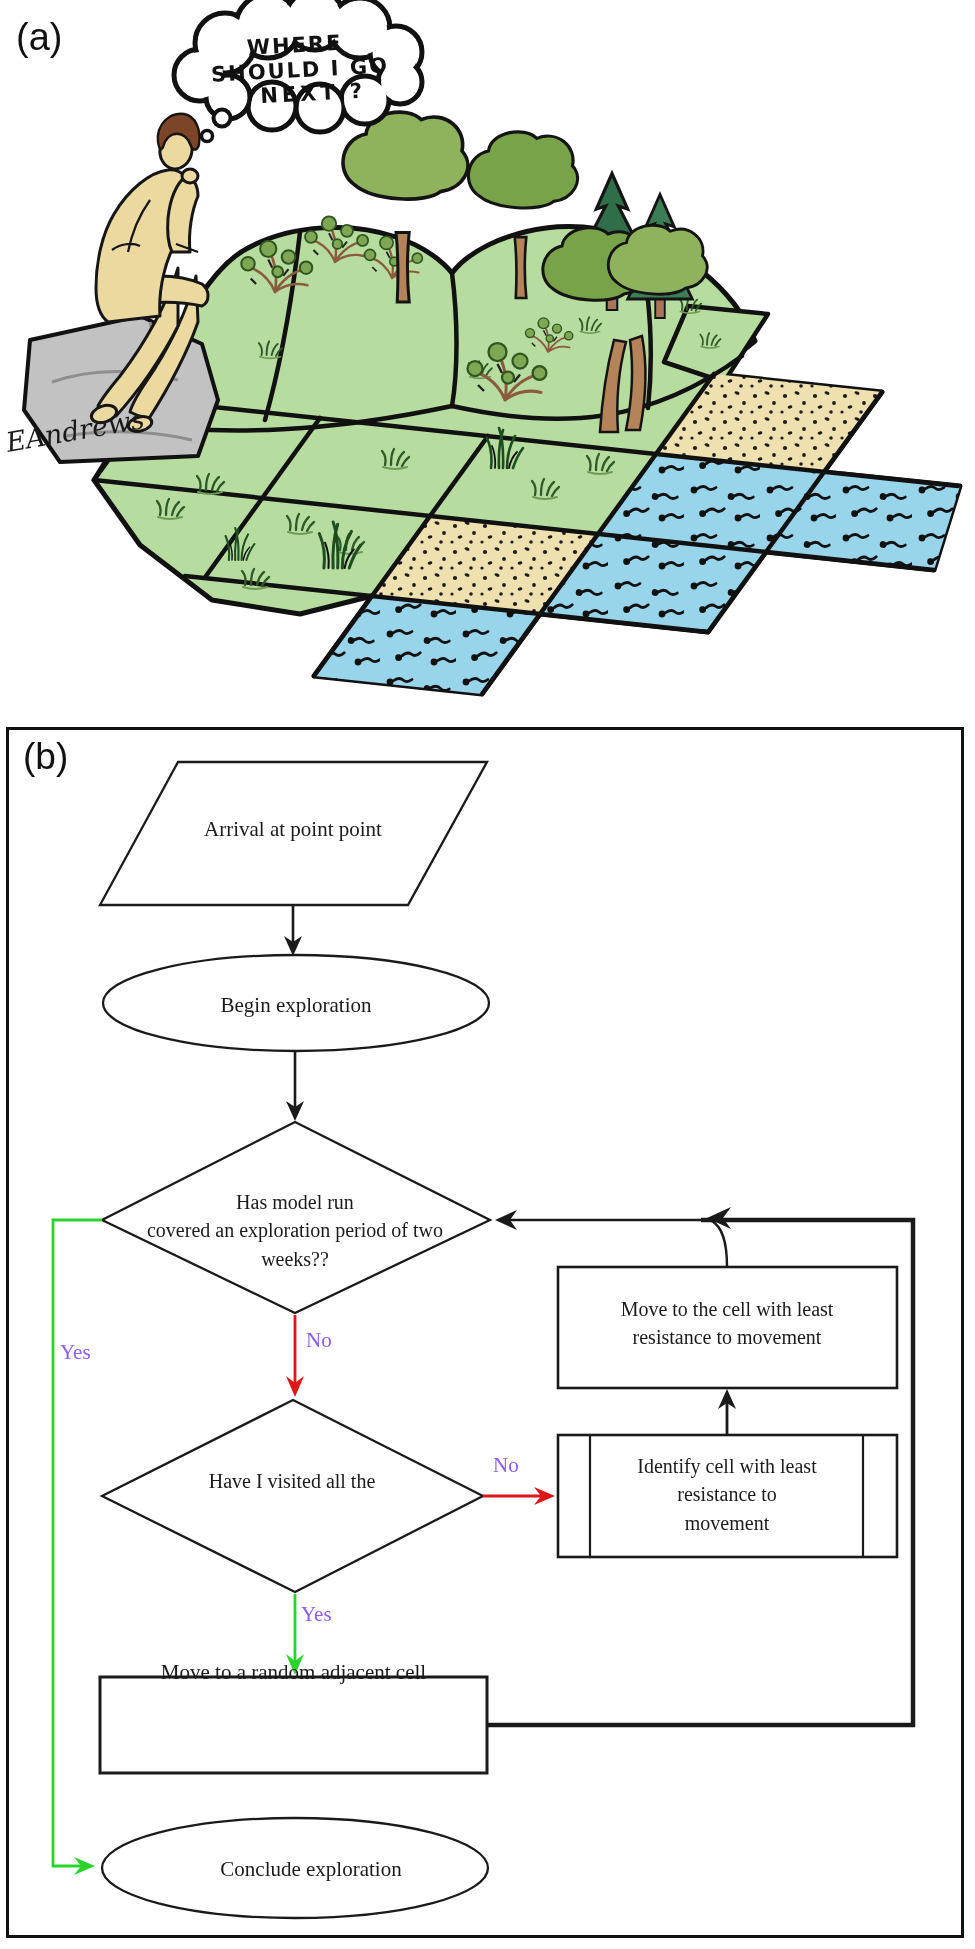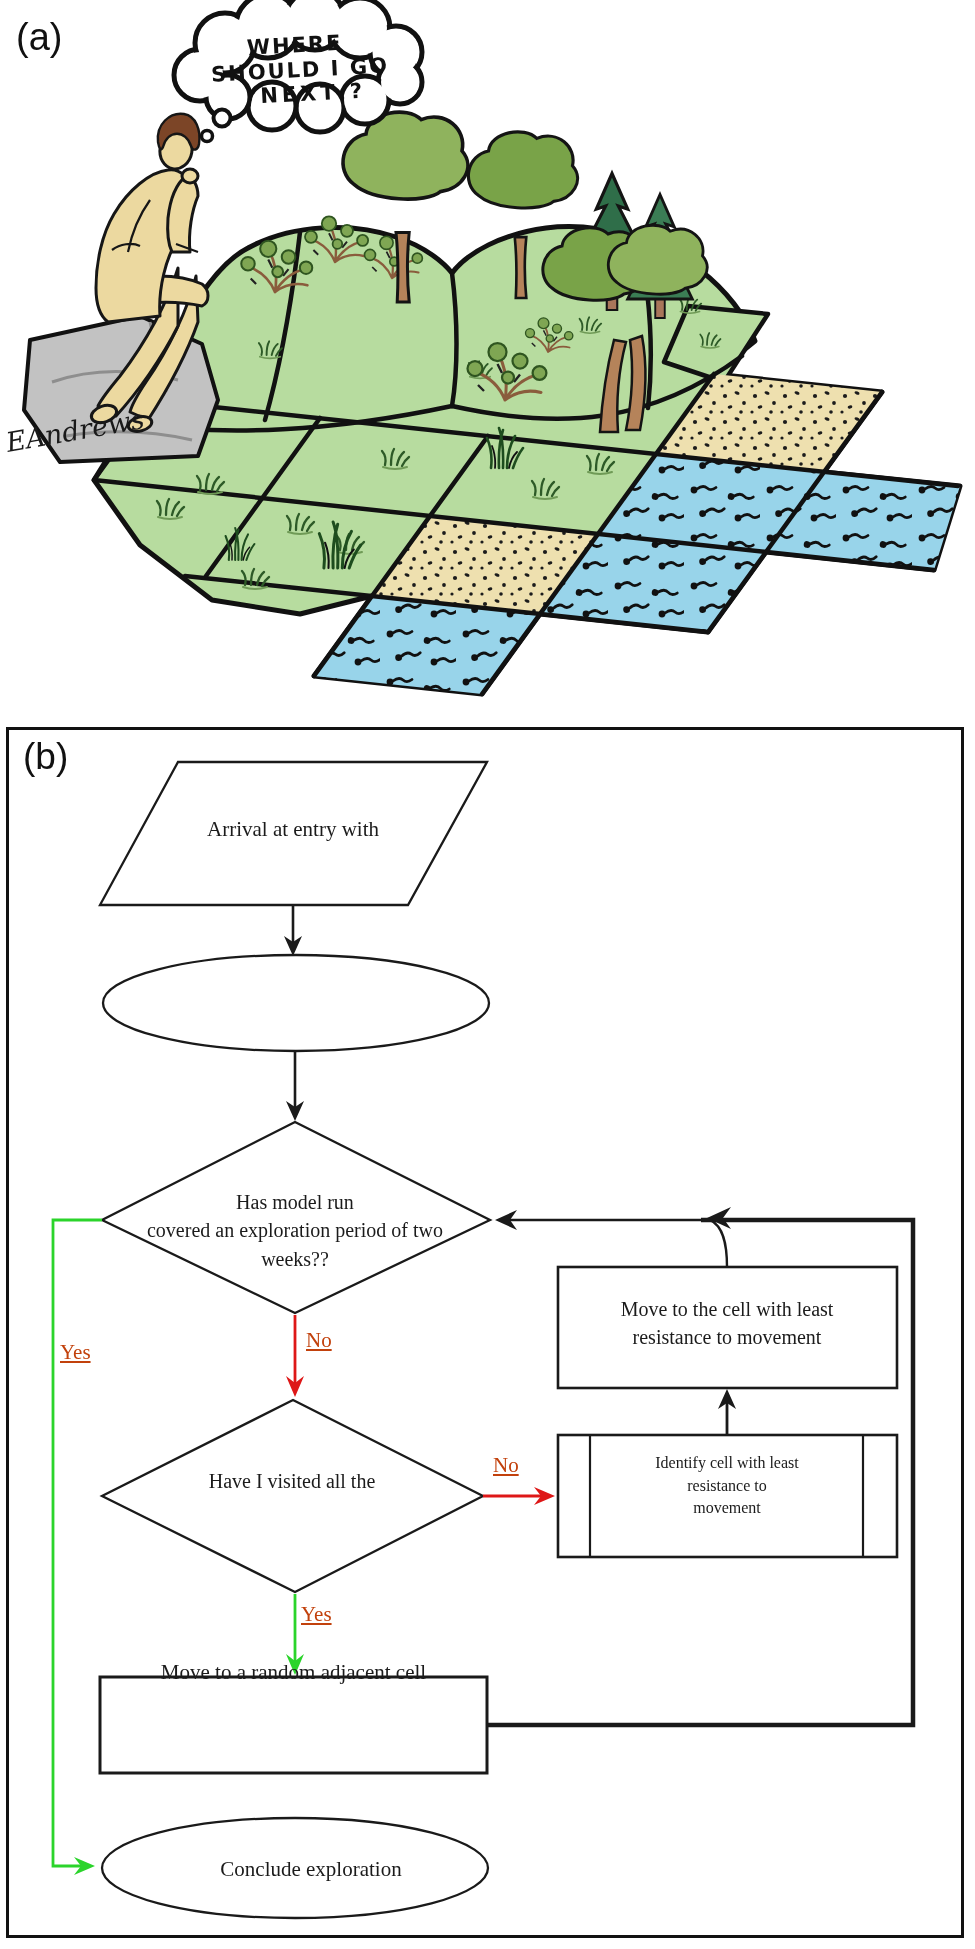--- a/index.html
+++ b/index.html
@@ -5,21 +5,21 @@
   html,body{margin:0;padding:0;background:#ffffff;}
   .page{position:relative;width:975px;height:1949px;background:#fff;overflow:hidden;
         font-family:"Liberation Sans",sans-serif;}
   svg text{user-select:none;}
   .panel-a{position:absolute;left:0;top:0;width:975px;height:705px;}
   .panel-b{position:absolute;left:6px;top:727px;width:958px;height:1211px;
            border:3px solid #111;box-sizing:border-box;background:#fff;}
   .panel-b-svg{position:absolute;left:0;top:0;}
   .fl{position:absolute;font-family:"Liberation Serif","DejaVu Serif",serif;color:#1b1b1b;
       text-align:center;line-height:1.42;}
-  .edge-label{position:absolute;font-family:"Liberation Serif","DejaVu Serif",serif;color:#c2410c;text-decoration:underline;}
+  .edge-label{position:absolute;font-family:"Liberation Serif","DejaVu Serif",serif;color:#8b5cf6;}
   .pb-label{position:absolute;left:14px;top:6px;font-size:37px;color:#111;
             font-family:"Liberation Sans",sans-serif;}
 </style>
 </head>
 <body>
 
 <div class="page">
 
   <svg class="panel-a" viewBox="0 0 975 705">
     <defs>
@@ -263,22 +263,23 @@
       <g>
         <line x1="286" y1="864" x2="286" y2="939" stroke-width="2.8" stroke="#2bd42b"></line>
         <path d="M0,0 L-9,-21 L0,-14 L9,-21 Z" transform="translate(286,945)" fill="#2bd42b"></path>
         <polyline points="93,490 44,490 44,1136 80,1136" fill="none" stroke-width="2.8" stroke="#2bd42b"></polyline>
         <path d="M0,0 L-9,-21 L0,-14 L9,-21 Z" transform="translate(86,1136) rotate(-90)" fill="#2bd42b"></path>
       </g>
     </svg>
 
     <div class="pb-label">(b)</div>
 
-    <div class="fl" style="left:149px;top:85px;width:270px;font-size:21px;">Arrival at entry with</div>
-
+    <div class="fl" style="left:149px;top:85px;width:270px;font-size:21px;">Arrival at point point</div>
+
+    <div class="fl" style="left:142px;top:261px;width:290px;font-size:21px;">Begin exploration</div>
 
     <div class="fl" style="left:131px;top:458px;width:310px;font-size:20px;">
       <div>Has model run</div>
       <div>covered an exploration period of two</div>
       <div>weeks??</div>
     </div>
 
     <div class="edge-label" style="left:297px;top:598px;font-size:21px;">No</div>
 
     <div class="edge-label" style="left:51px;top:610px;font-size:21px;">Yes</div>
@@ -287,21 +288,21 @@
       <div>Move to the cell with least</div>
       <div>resistance to movement</div>
     </div>
 
     <div class="fl" style="left:133px;top:737px;width:300px;font-size:20px;">
       <div>Have I visited all the</div>
     </div>
 
     <div class="edge-label" style="left:484px;top:723px;font-size:21px;">No</div>
 
-    <div class="fl" style="left:593px;top:722px;width:250px;font-size:16px;">
+    <div class="fl" style="left:593px;top:722px;width:250px;font-size:20px;">
       <div>Identify cell with least</div>
       <div>resistance to</div>
       <div>movement</div>
     </div>
 
     <div class="edge-label" style="left:292px;top:872px;font-size:21px;">Yes</div>
 
     <div class="fl" style="left:103px;top:928px;width:363px;font-size:21px;">Move to a random adjacent cell</div>
 
     <div class="fl" style="left:157px;top:1125px;width:290px;font-size:21px;">Conclude exploration</div>

